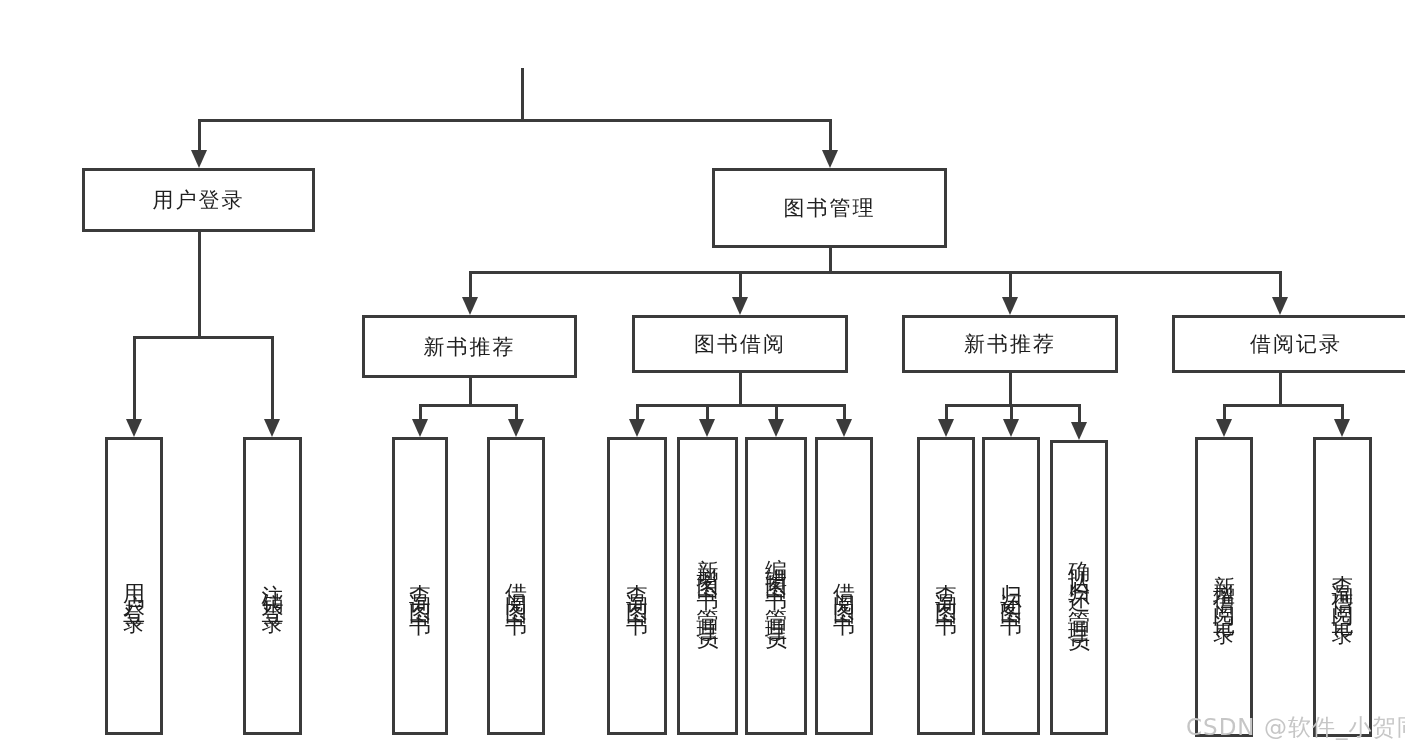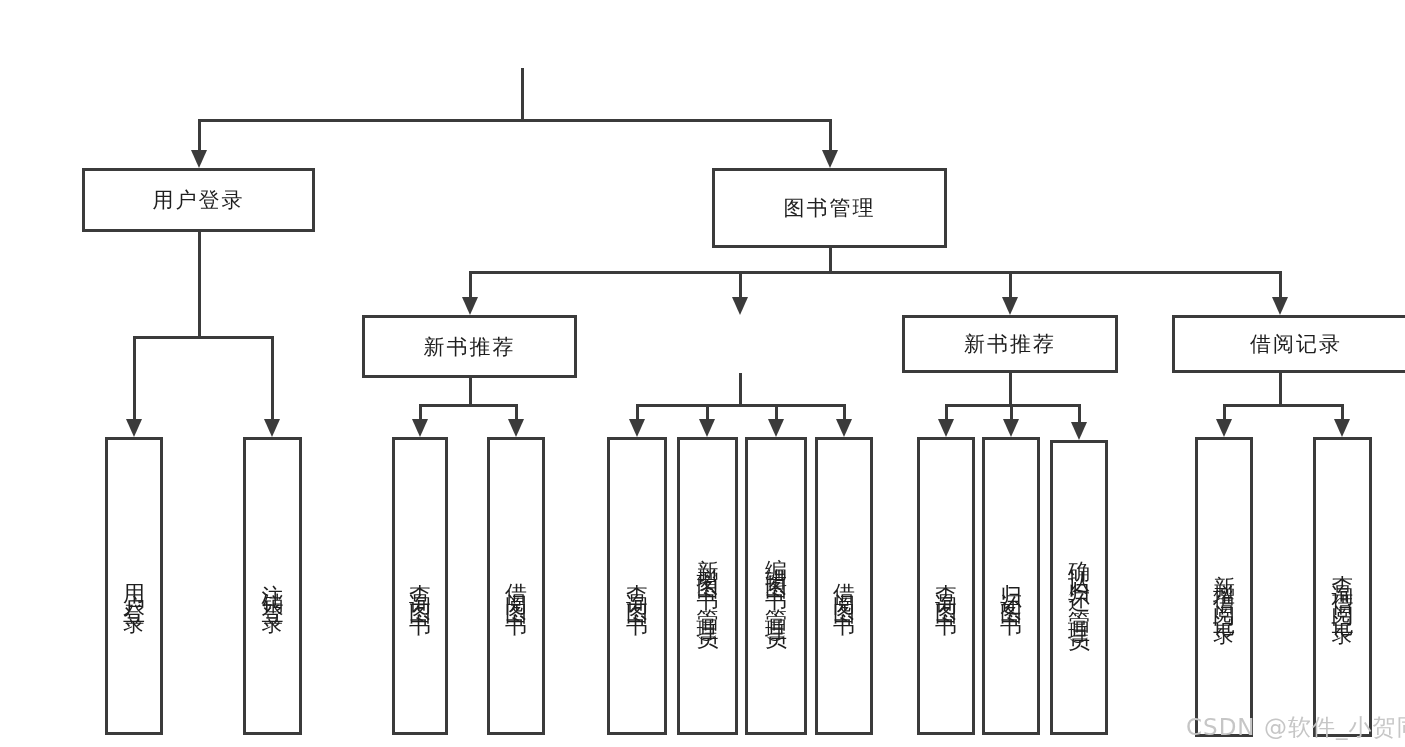--- a/index.html
+++ b/index.html
@@ -67,20 +67,23 @@
 
   <div class="node" style="left:82px;top:168px;width:233px;height:64px">
     <span class="lbl">用户登录</span>
   </div>
   <div class="node" style="left:712px;top:168px;width:235px;height:80px">
     <span class="lbl">图书管理</span>
   </div>
 
   <div class="node" style="left:362px;top:315px;width:215px;height:63px">
     <span class="lbl">新书推荐</span>
+  </div>
+  <div class="node" style="left:632px;top:315px;width:216px;height:58px">
+    <span class="lbl">图书借阅</span>
   </div>
   <div class="node" style="left:902px;top:315px;width:216px;height:58px">
     <span class="lbl">新书推荐</span>
   </div>
   <div class="node" style="left:1172px;top:315px;width:248px;height:58px">
     <span class="lbl">借阅记录</span>
   </div>
 
   <div class="node vert" style="left:105px;top:437px;width:58px;height:298px">
     <span class="lbl">用户登录</span>

